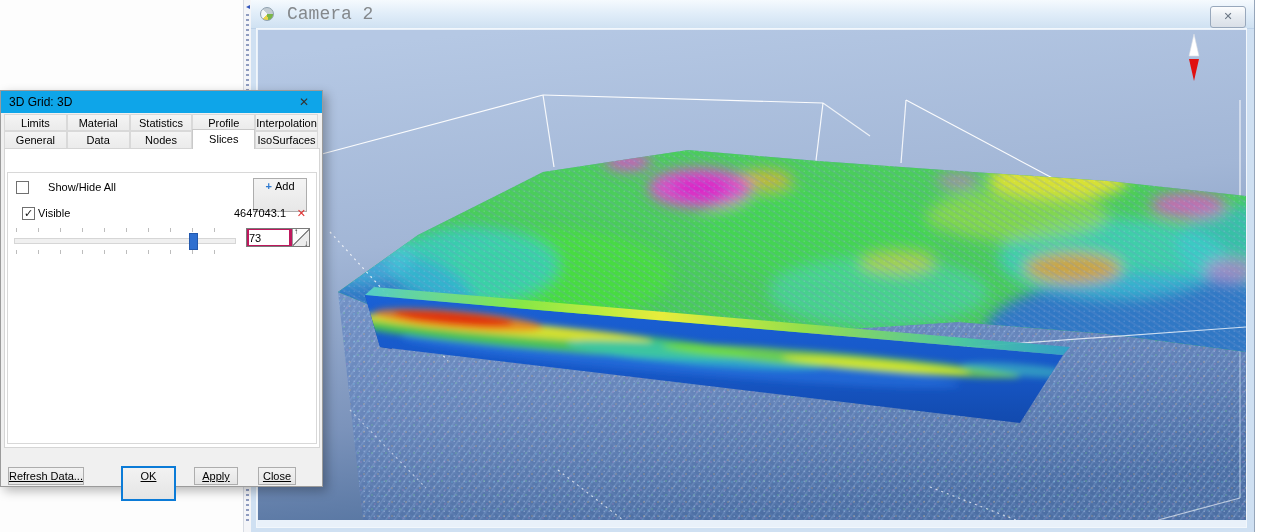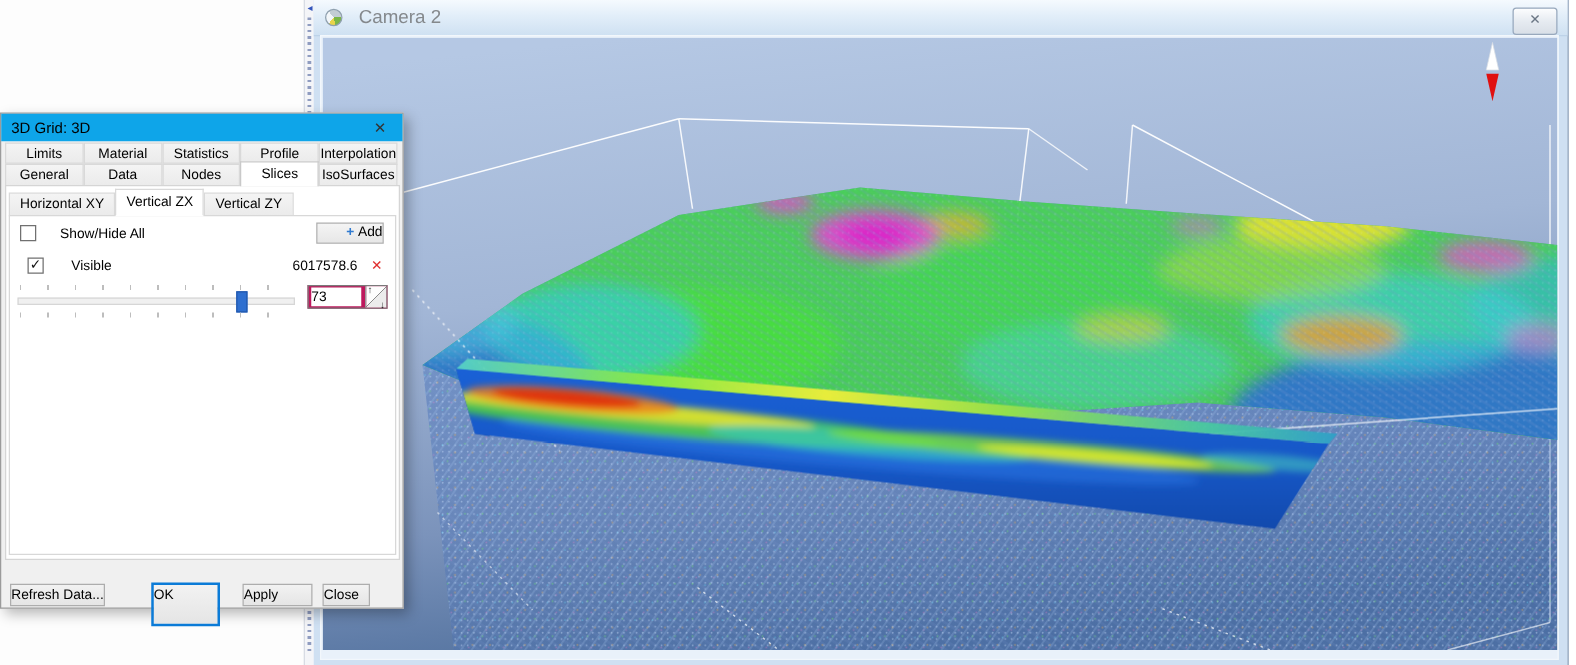--- a/index.html
+++ b/index.html
@@ -15,21 +15,21 @@
   .splitter-arrow{position:absolute;left:0;top:2px;width:8px;height:10px;color:#3355bb;font-size:8px;line-height:10px;text-align:center;}
 
   
   .camera-window{position:absolute;left:251px;top:0;width:1004px;height:532px;
     background:#cfe0f2;border-right:1px solid #96a6ba;box-sizing:border-box;}
   .cam-titlebar{position:absolute;left:0;top:0;right:0;height:28px;
     background:linear-gradient(#f5fafe,#e2eef9 45%,#cfe1f2);border-bottom:1px solid #bdd2e8;}
   .cam-icon{position:absolute;left:9px;top:7px;width:14px;height:14px;border-radius:50%;
     border:1px solid #8fa0ae;box-sizing:border-box;
     background:conic-gradient(from -40deg,#c3cdd4 0 35%,#7ab648 35% 58%,#e8d44c 58% 72%,#f2f6f9 72% 100%);}
-  .cam-title{position:absolute;left:36px;top:0;line-height:28px;font-size:15px;color:#84888c;}
+  .cam-title{position:absolute;left:36px;top:0;line-height:28px;font-size:18px;color:#84888c;font-family:Liberation Mono, monospace;}
   .cam-close{position:absolute;left:959px;top:6px;width:34px;height:20px;border:1px solid #98a8bc;border-radius:3px;
     background:linear-gradient(#fcfdfe,#e6ebf1 50%,#d9dfe7);color:#6a7684;font-weight:bold;font-size:11px;
     line-height:18px;text-align:center;cursor:default;}
   .cam-frame{position:absolute;left:5px;top:28px;right:7px;bottom:4px;background:#e9f1fa;border:1px solid #f2f7fc;}
   .viewport{position:absolute;left:7px;top:30px;width:988px;height:490px;overflow:hidden;}
   .viewport svg{display:block;}
 
   
   .dialog{position:absolute;left:0;top:90px;width:323px;height:397px;background:#f0f0f0;
     border:1px solid #9b9b9b;box-sizing:border-box;box-shadow:4px 4px 10px rgba(0,0,0,.28);z-index:10;}
@@ -48,49 +48,49 @@
   .subtabrow{position:absolute;left:2px;top:5px;height:19px;display:flex;}
   .subtab{border:1px solid #d9d9d9;background:linear-gradient(#f4f4f4,#ebebeb);padding:0 8px;
     line-height:17px;font-size:11px;box-sizing:border-box;}
   .subtab.active{background:#fff;margin-top:-3px;line-height:20px;border-bottom-color:#fff;z-index:2;}
   .subtab-page{position:absolute;left:2px;top:23px;right:2px;bottom:3px;border:1px solid #d8d8d8;background:#fff;}
 
   .cb{display:inline-block;width:13px;height:13px;border:1px solid #707070;background:#fff;box-sizing:border-box;
     vertical-align:middle;text-align:center;line-height:11px;font-size:11px;color:#111;}
   .row-showhide{position:absolute;left:8px;top:7px;}
   .row-showhide .lbl{margin-left:16px;vertical-align:middle;}
-  .add-btn{position:absolute;right:9px;top:5px;width:54px;height:17px;border:1px solid #adadad;
-    background:linear-gradient(#f4f4f4,#e7e7e7);text-align:right;line-height:15px;box-sizing:border-box;}
+  .add-btn{position:absolute;right:9px;top:5px;width:54px;height:34px;border:1px solid #adadad;
+    background:linear-gradient(#f4f4f4,#e7e7e7);text-align:center;line-height:15px;box-sizing:border-box;}
   .add-plus{color:#2f7ad0;font-weight:bold;margin-right:3px;}
   .row-visible{position:absolute;left:14px;top:33px;right:8px;height:14px;}
-  .row-visible .lbl{margin-left:19px;vertical-align:middle;}
+  .row-visible .lbl{margin-left:0;vertical-align:middle;}
   .slice-value{position:absolute;right:22px;top:0;line-height:14px;}
   .slice-del{position:absolute;right:2px;top:0;line-height:14px;color:#e03030;font-weight:bold;}
 
   .slider{position:absolute;left:6px;top:55px;width:222px;height:26px;}
   .ticks{position:absolute;left:2px;right:2px;height:4px;
     background:repeating-linear-gradient(90deg,#bdbdbd 0 1px,transparent 1px 22px);}
   .ticks.top{top:0;}
   .ticks.bot{bottom:0;}
   .groove{position:absolute;left:0;right:0;top:10px;height:6px;background:#f0f0f0;border:1px solid #d6d6d6;box-sizing:border-box;}
   .thumb{position:absolute;left:calc(81% - 5px);top:5px;width:9px;height:17px;background:#2e6fd0;border:1px solid #2258ad;box-sizing:border-box;}
 
   .spinner{position:absolute;right:6px;top:55px;width:64px;height:19px;border:1px solid #7a7a7a;background:#be185d;box-sizing:border-box;}
   .spinner input{position:absolute;left:2px;top:1px;width:40px;height:15px;border:none;outline:none;font:11px "Liberation Sans",sans-serif;padding:0;}
   .spin-btns{position:absolute;right:0;top:0;bottom:0;width:16px;border-left:1px solid #9a9a9a;
     background:linear-gradient(135deg,#fdfdfd 48%,#8a8a8a 48% 52%,#ececec 52%);}
   .spin-up{position:absolute;left:1px;top:-2px;font-size:8px;color:#222;}
   .spin-down{position:absolute;right:1px;bottom:-2px;font-size:8px;color:#222;}
 
   .dlg-buttons{position:absolute;left:0;right:0;top:372px;height:24px;}
   .btn{position:absolute;height:18px;border:1px solid #adadad;background:linear-gradient(#f2f2f2,#e5e5e5);
-    line-height:16px;font-size:11px;box-sizing:border-box;}
+    text-align:center;line-height:16px;font-size:11px;box-sizing:border-box;text-decoration:underline;}
   .btn-refresh{left:7px;top:4px;width:76px;}
   .btn-ok{left:120px;top:3px;width:55px;height:35px;border:2px solid #0b7bd7;line-height:16px;}
-  .btn-apply{left:193px;top:4px;width:56px;}
+  .btn-apply{left:193px;top:4px;width:44px;}
   .btn-close{left:257px;top:4px;width:38px;}
 </style>
 </head>
 <body>
 
 <div class="screen">
 
   <div class="left-panel"></div>
 
   <div class="splitter">
@@ -271,39 +271,34 @@
     </div>
     <div class="tabrow tabrow1">
       <div class="tab">Limits</div>
       <div class="tab">Material</div>
       <div class="tab">Statistics</div>
       <div class="tab">Profile</div>
       <div class="tab">Interpolation</div>
     </div>
 
     <div class="tab-page">
-      <div class="subtabrow">
-        <div class="subtab">Horizontal XY</div>
-        <div class="subtab active">Vertical ZX</div>
-        <div class="subtab">Vertical ZY</div>
-      </div>
 
       <div class="subtab-page">
         <div class="row-showhide">
           <span class="cb"></span>
           <span class="lbl">Show/Hide All</span>
         </div>
         <div class="add-btn">
           <span class="add-plus">+</span><span>Add</span>
         </div>
 
         <div class="row-visible">
           <span class="cb checked"><span>✓</span></span>
           <span class="lbl">Visible</span>
-          <span class="slice-value">6017578.6</span>
+          <span class="slice-value">4647043.1</span>
           <span class="slice-del">✕</span>
         </div>
 
         <div class="slider">
           <div class="ticks top"></div>
           <div class="groove"></div>
           <div class="thumb"></div>
           <div class="ticks bot"></div>
         </div>
 

